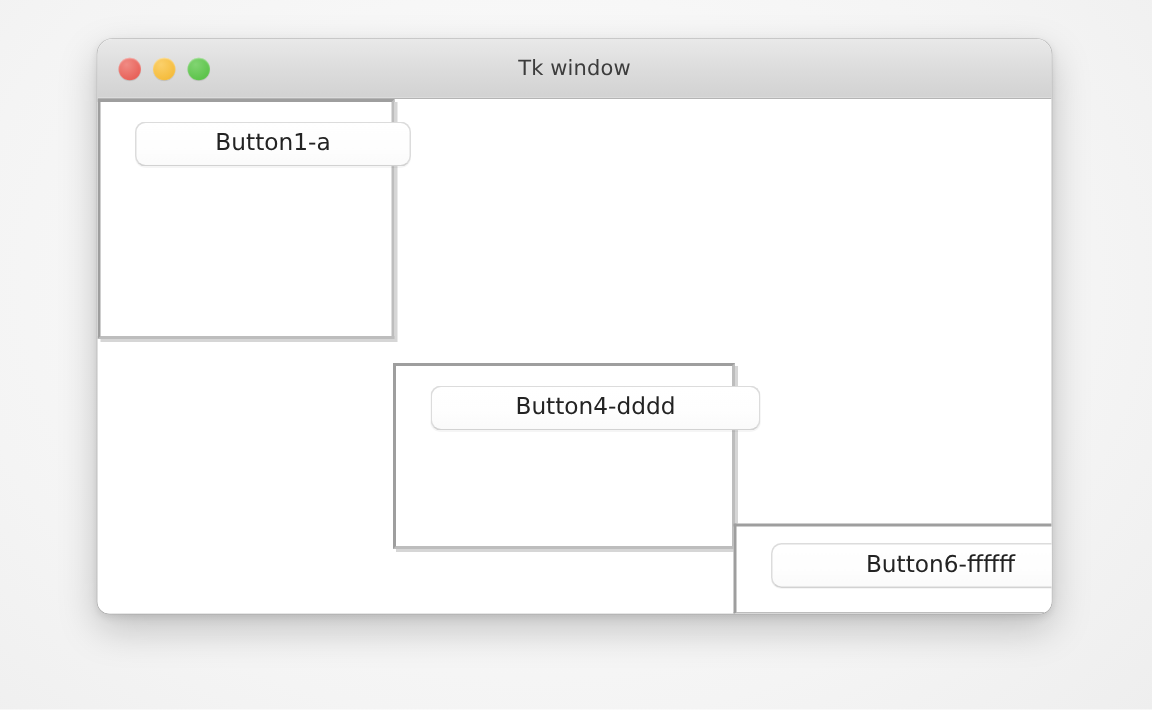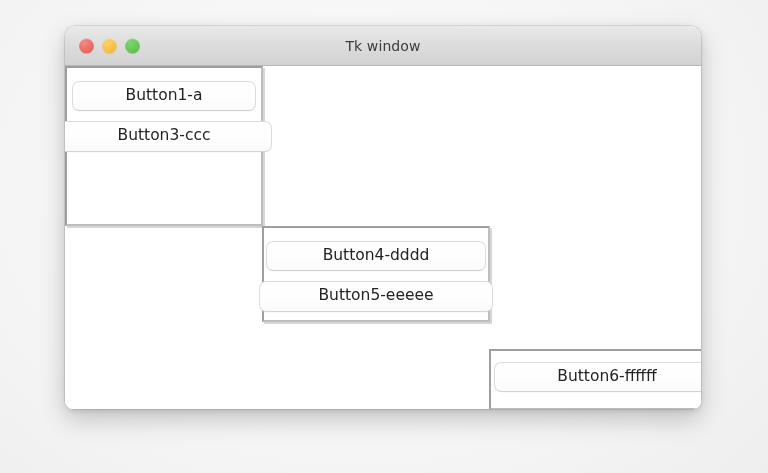--- a/index.html
+++ b/index.html
@@ -93,30 +93,31 @@
     border-top: 2px solid #9e9e9e;
     border-left: 2px solid #9e9e9e;
     border-right: 2px solid #bdbdbd;
     border-bottom: 2px solid #bdbdbd;
     box-shadow:
       2px 2px 0 0 #d6d6d6,
       inset 1px 1px 0 0 #ffffff;
   }
 
   #frame-1 { left: 0px;   top: 0px;   width: 198px; height: 160px; }
-  #frame-2 { left: 197px; top: 160px; width: 228px; height: 96px; }
+  #frame-2 { left: 197px; top: 176px; width: 228px; height: 124px; }
   #frame-3 { left: 424px; top: 283px; width: 236px; height: 61px;
              border-right-color: #bdbdbd; }
 
   .frame-inner {
     padding: 11px 11px 11px 11px;
     display: flex;
     flex-direction: column;
     gap: 9px;
-    align-items: center;
+    align-items: flex-start;
+    margin-left: 13px;
   }
   #frame-1 .frame-inner { padding: 13px 10px; gap: 10px; }
   #frame-2 .frame-inner { padding: 13px 10px; gap: 10px; }
   #frame-3 .frame-inner { padding: 11px 10px; }
 
   
   .tk-button {
     font-family: "DejaVu Sans", sans-serif;
     font-size: 15.5px;
     color: #232323;
@@ -152,28 +153,26 @@
         <div class="light max"></div>
       </div>
       <div id="window-title">Tk window</div>
     </div>
 
     <div id="client">
 
       <div id="frame-1" class="tk-frame">
         <div class="frame-inner">
           <div class="tk-button btn-w1">Button1-a</div>
-          <div class="tk-button btn-w3">Button3-ccc</div>
         </div>
       </div>
 
       <div id="frame-2" class="tk-frame">
         <div class="frame-inner">
           <div class="tk-button btn-w4">Button4-dddd</div>
-          <div class="tk-button btn-w5">Button5-eeeee</div>
         </div>
       </div>
 
       <div id="frame-3" class="tk-frame">
         <div class="frame-inner">
           <div class="tk-button btn-w6">Button6-ffffff</div>
         </div>
       </div>
 
     </div>

